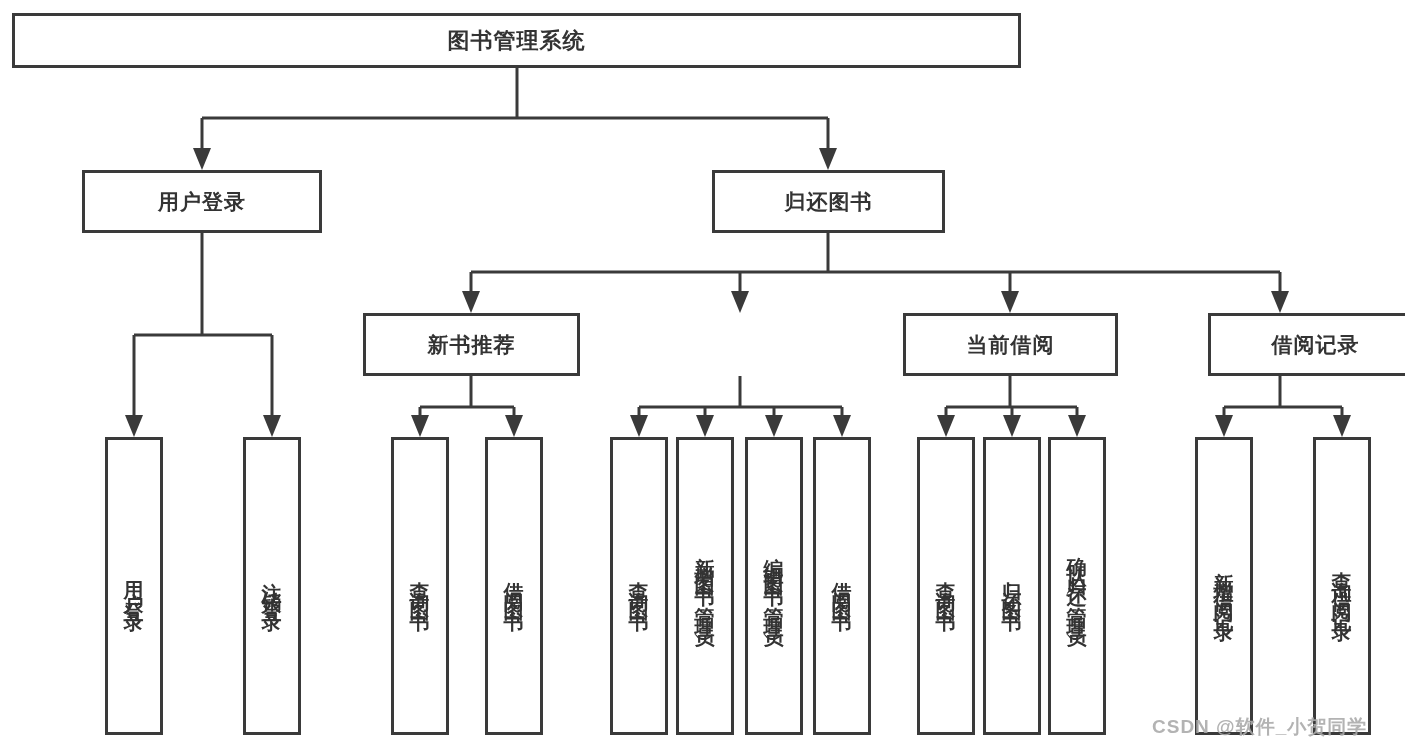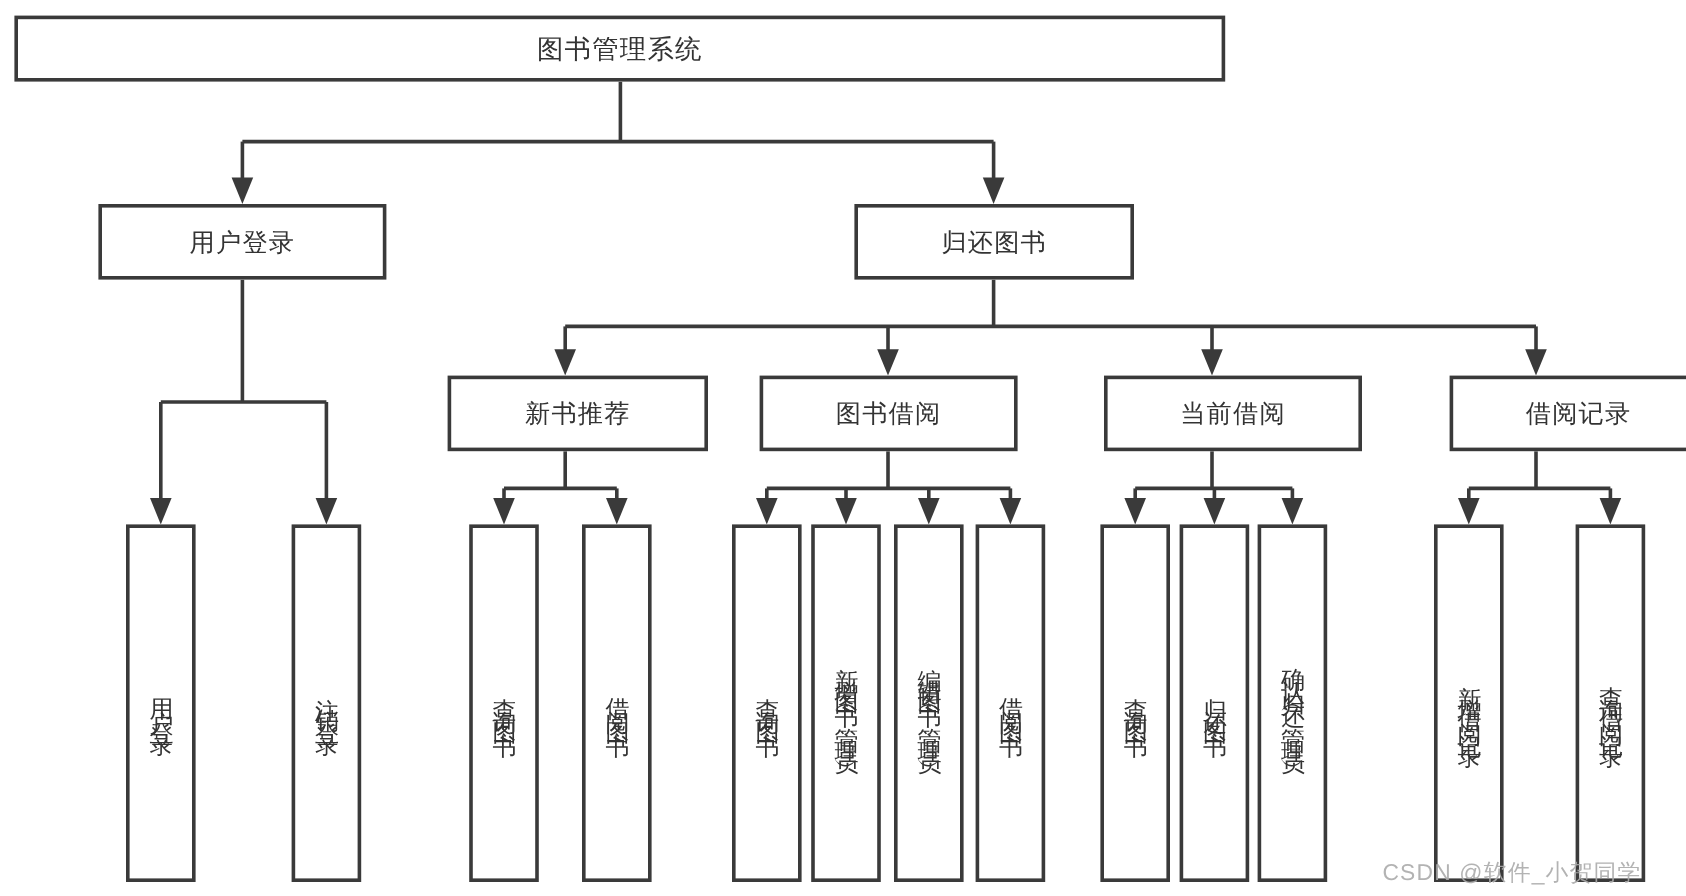--- a/index.html
+++ b/index.html
@@ -5,21 +5,21 @@
   :root {
     --line: #3a3a3a;
     --text: #333333;
     --watermark: #ababab;
     --bg: #ffffff;
   }
   * { margin: 0; padding: 0; box-sizing: border-box; }
   html, body { width: 1405px; height: 747px; background: var(--bg); overflow: hidden; }
   body { font-family: "Liberation Sans", "DejaVu Sans", sans-serif; color: var(--text); }
 
-  .stage { position: relative; width: 1405px; height: 602px; background: var(--bg); }
+  .stage { position: relative; width: 1405px; height: 602px; background: var(--bg); font-weight: bold; }
 
   .connectors { position: absolute; left: 0; top: 0; width: 1405px; height: 747px; }
   .connectors path { stroke: var(--line); stroke-width: 3; fill: none; }
   .connectors polygon { fill: var(--line); stroke: none; }
 
   .node {
     position: absolute;
     background: var(--bg);
     border: 3px solid var(--line);
     display: flex;
@@ -132,23 +132,22 @@
     <path d="M1342 407 V420"></path>
     <polygon points="1215,415 1233,415 1224,437"></polygon>
     <polygon points="1333,415 1351,415 1342,437"></polygon>
   </svg>
 
   <div class="node root">图书管理系统</div>
 
   <div class="node lvl2" style="left:82px; width:240px;">用户登录</div>
   <div class="node lvl2" style="left:712px; width:233px;">归还图书</div>
 
-  <div class="node lvl3" style="left:373px; width:217px;">新书推荐</div>
-  <div class="node lvl3" style="left:633px; width:215px;">图书借阅</div>
-  <div class="node lvl3" style="left:903px; width:215px;margin-left:17px;">当前借阅</div>
+  <div class="node lvl3" style="left:363px; width:217px;">新书推荐</div>
+  <div class="node lvl3" style="left:903px; width:215px;">当前借阅</div>
   <div class="node lvl3" style="left:1208px; width:215px;">借阅记录</div>
 
   <div class="leaf" style="left:105px;">
     <span>用户登录</span>
   </div>
   <div class="leaf" style="left:243px;">
     <span>注销登录</span>
   </div>
 
   <div class="leaf" style="left:391px;">

